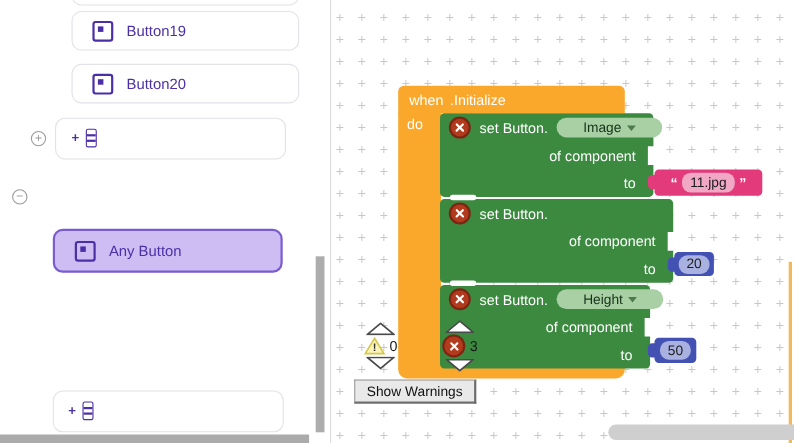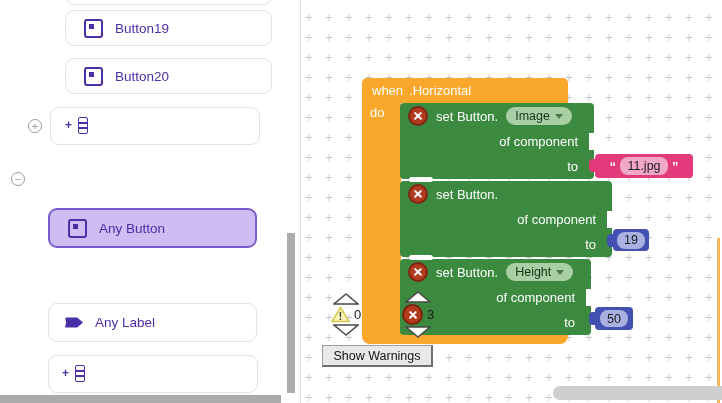--- a/index.html
+++ b/index.html
@@ -57,21 +57,21 @@
   .caret{width:0;height:0;border-left:4.5px solid transparent;border-right:4.5px solid transparent;border-top:5px solid #c98b2f;}
   .osuffix{margin-left:6px;}
   .dotext{position:absolute;left:69px;top:105px;color:#fff;font-size:13px;z-index:3;}
 
   
   .gblock{position:absolute;background:#3b8a3f;border-radius:4px;z-index:3;cursor:grab;}
   .grow{position:relative;display:flex;align-items:center;height:25px;}
   .grow.r1{padding-left:8px;height:26px;gap:8px;}
   .grow.right{justify-content:flex-end;padding-right:16px;}
   .gtext{color:#fff;font-size:13px;white-space:nowrap;}
-  .gpill{height:18px;background:#a9d0a4;border-radius:9px;display:flex;align-items:center;padding:0 9px;gap:5px;cursor:pointer;}
+  .gpill{height:18px;background:#a9d0a4;border-radius:9px;display:flex;align-items:center;padding:0 24px;gap:5px;cursor:pointer;}
   .gpill span{font-size:12.5px;color:#17331a;}
   .gpill .caret{border-top-color:#4c7a4e;}
   .socket{position:absolute;right:-7px;top:4px;width:12px;height:17px;background:#fff;border-radius:0 7px 7px 0;}
   .seam{position:absolute;width:24px;height:5px;background:#fff;border-radius:3px;z-index:4;}
 
   
   .xbadge{position:relative;width:16px;height:16px;border-radius:50%;background:#b23b1e;border:2px solid #7e2412;
           box-sizing:content-box;flex:none;cursor:pointer;}
   .xbadge::before,.xbadge::after{content:"";position:absolute;left:50%;top:50%;width:10px;height:2.2px;background:#fff;border-radius:1px;}
   .xbadge::before{transform:translate(-50%,-50%) rotate(45deg);}
@@ -145,24 +145,20 @@
     <span class="expander" style="left:11px;top:172px">−</span>
 
     <div class="sitem selected" style="left:48px;top:208px;width:209px;height:40px;padding-left:18px">
       <span class="ic ic-btn">
           <i></i>
         </span>
       <span class="slabel">Any Button</span>
     </div>
 
 
-    <div class="sitem" style="left:48px;top:303px;width:209px;height:39px;padding-left:16px">
-      <span class="ic ic-lb"></span>
-      <span class="slabel">Any Label</span>
-    </div>
 
     <div class="sitem" style="left:48px;top:355px;width:210px;height:38px;padding-left:13px">
       <span class="ic ic-vs">
           <span class="vs-plus">+</span>
           <span class="vs-box">
             <i class="l1"></i>
             <i class="l2"></i>
           </span>
         </span>
     </div>
@@ -593,21 +589,21 @@
         <span class="gp" style="left: 328px; top: 397px;">+</span>
         <span class="gp" style="left: 348px; top: 397px;">+</span>
         <span class="gp" style="left: 368px; top: 397px;">+</span>
         <span class="gp" style="left: 388px; top: 397px;">+</span>
         <span class="gp" style="left: 408px; top: 397px;">+</span>
       </div>
     <div id="cv-accent"></div>
 
     <div class="oheader">
       <span class="btext kw">when</span>
-      <span class="btext osuffix">.Horizontal</span>
+      <span class="btext osuffix">.Initialize</span>
     </div>
     <div class="ospine"></div>
     <span class="dotext">do</span>
     <div class="obottom"></div>
 
     <div class="gblock" style="left:99px;top:103px;width:194px;height:76px">
       <div class="grow r1">
         <span class="xbadge"></span>
         <span class="gtext">set Button.</span>
         <span class="gpill">
@@ -658,21 +654,21 @@
 
     <div class="seam" style="left:108px;top:177px"></div>
     <div class="seam" style="left:108px;top:255px"></div>
 
     <div class="vblock vtext">
       <span class="q">“</span>
       <span class="vfield pinkf">11.jpg</span>
       <span class="q">”</span>
     </div>
     <div class="vblock vnum v18">
-      <span class="vfield bluef">19</span>
+      <span class="vfield bluef">20</span>
     </div>
     <div class="vblock vnum v50">
       <span class="vfield bluef">50</span>
     </div>
 
     <div class="ind" style="left:30px;top:293px">
       <svg class="tri" width="26" height="12">
           <polygon points="13,1 25,11 1,11" fill="#ffffff" stroke="#4a4a4a" stroke-width="1.5"></polygon>
         </svg>
       <div class="indrow">

